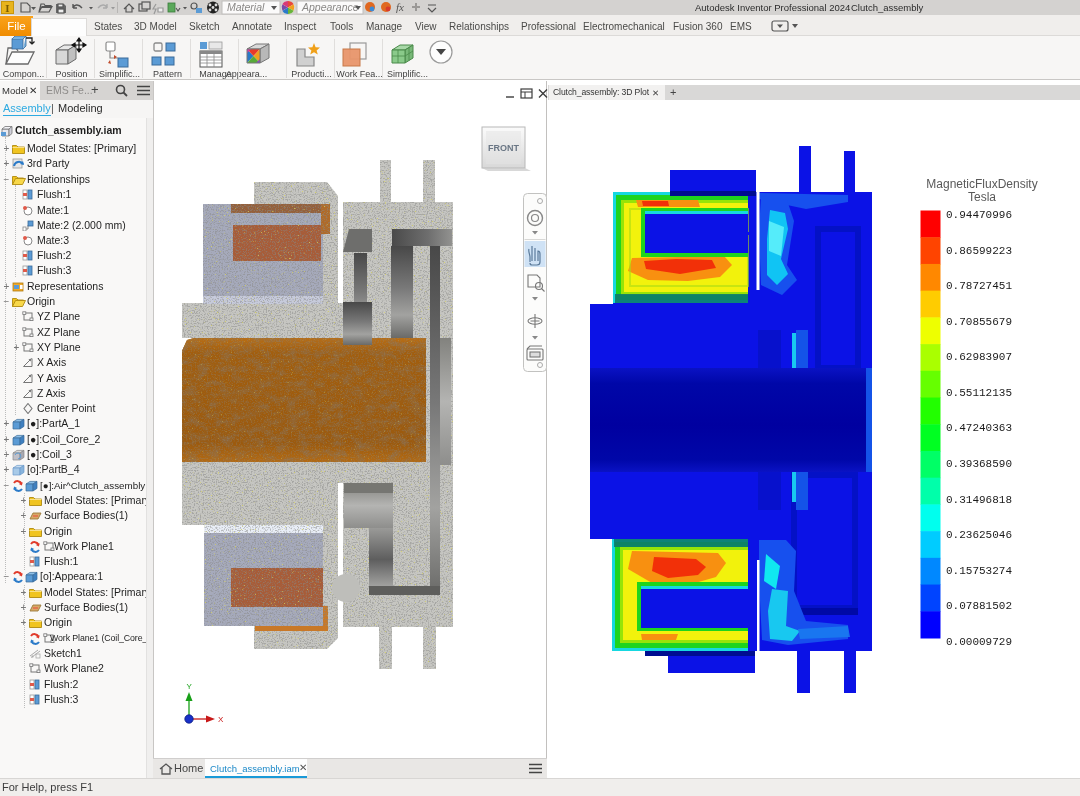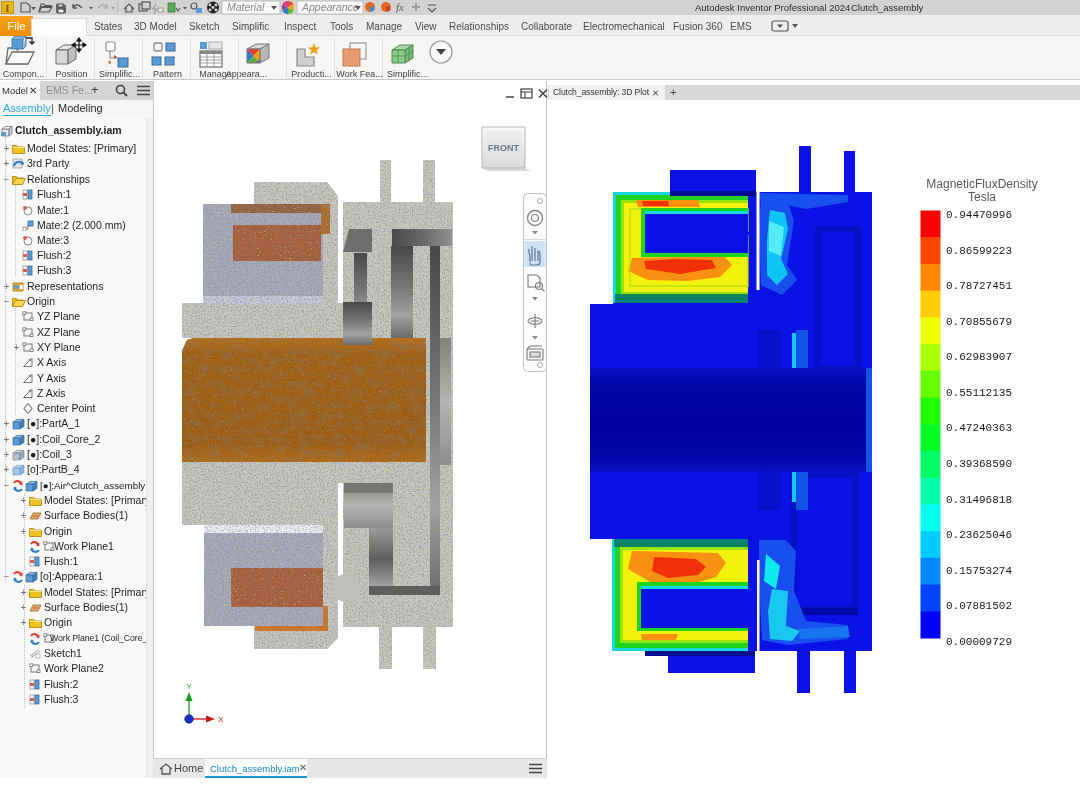--- a/index.html
+++ b/index.html
@@ -96,27 +96,27 @@
       <text x="695" y="10.5" font-size="9.5" fill="#2c2c2c">Autodesk Inventor Professional 2024</text>
       <text x="851" y="10.5" font-size="9.5" fill="#2c2c2c">Clutch_assembly</text>
     </svg>
   </div>
   <div class="abs" id="tabrow">
     <div id="filetab">File</div>
     <div class="rtab active" style="left:31px;width:56px;text-align:center;padding:12px;font-size:11px">Assemble</div>
     <div class="rtab" style="left:94px">States</div>
     <div class="rtab" style="left:134px">3D Model</div>
     <div class="rtab" style="left:189px">Sketch</div>
-    <div class="rtab" style="left:232px">Simplific</div>
+    <div class="rtab" style="left:232px">Annotate</div>
     <div class="rtab" style="left:284px">Inspect</div>
     <div class="rtab" style="left:330px">Tools</div>
     <div class="rtab" style="left:366px">Manage</div>
     <div class="rtab" style="left:415px">View</div>
     <div class="rtab" style="left:449px">Relationships</div>
-    <div class="rtab" style="left:521px">Collaborate</div>
+    <div class="rtab" style="left:521px">Professional</div>
     <div class="rtab" style="left:583px">Electromechanical</div>
     <div class="rtab" style="left:673px">Fusion 360</div>
     <div class="rtab" style="left:730px">EMS</div>
     <svg width="60" height="21" style="position:absolute;left:770px;top:0">
       <rect x="2" y="6" width="16" height="10" rx="2" fill="none" stroke="#555" stroke-width="1.2"></rect>
       <path d="M6 10.5 l4 0 m-2 -2 l0 4" stroke="#555" stroke-width="0"></path>
       <path d="M7 9.5 l6 0 l-3 3.5 z" fill="#555"></path>
       <path d="M22 9 l3 4 l3 -4 z" fill="#555"></path>
     </svg>
   </div>
@@ -960,13 +960,14 @@
         <path d="M1 6 l6 -5 l6 5 m-10 -2 v7 h8 v-7" fill="none" stroke="#555" stroke-width="1.3"></path>
       </svg>
     <span style="position:absolute;left:21px;top:3px;font-size:11px;color:#444">Home</span>
     <div style="position:absolute;left:52px;top:0;width:102px;height:19px;background:#fdfdfd;border-bottom:2px solid #1a9ad8"></div>
     <span style="position:absolute;left:57px;top:4px;font-size:9.5px;color:#1a88c8">Clutch_assembly.iam</span>
     <span style="position:absolute;left:146px;top:3px;font-size:10px;color:#555">✕</span>
     <svg width="14" height="12" style="position:absolute;left:376px;top:4px">
         <path d="M0 1.5 h13 M0 5.5 h13 M0 9.5 h13" stroke="#444" stroke-width="1.6"></path>
       </svg>
   </div>
+  <div class="abs" id="status">For Help, press F1</div>
 </div>
 
 </body></html>

